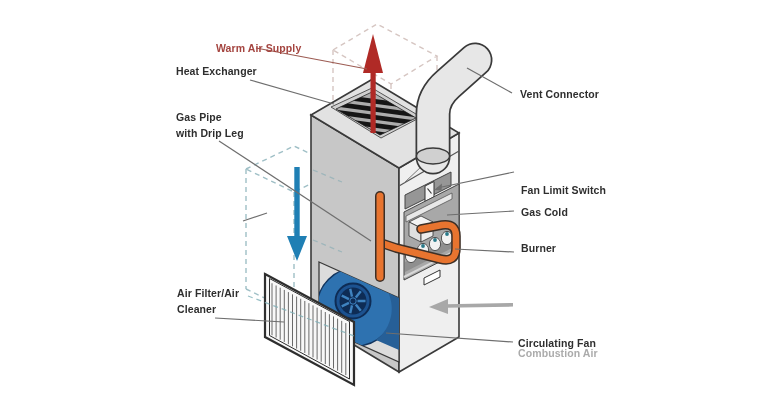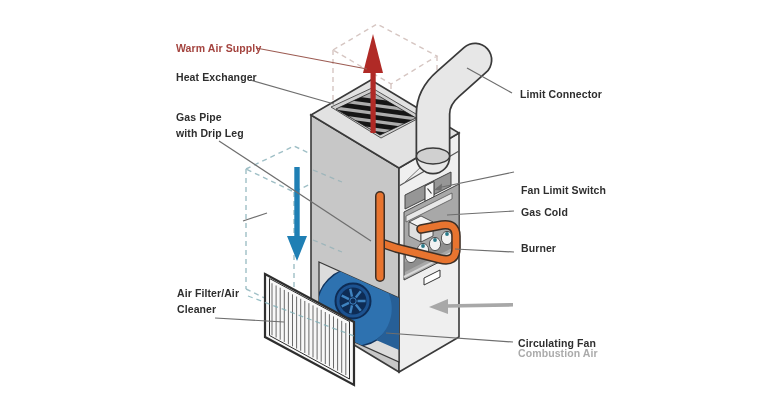--- a/index.html
+++ b/index.html
@@ -5,21 +5,21 @@
   html,body{margin:0;padding:0;background:#ffffff;}
   #stage{
     position:relative;width:768px;height:400px;background:#ffffff;
     font-family:"Liberation Sans",sans-serif;overflow:hidden;
   }
   #diagram-svg{position:absolute;left:0;top:0;}
   .lbl{
     position:absolute;font-size:10.5px;font-weight:700;color:#2e2e2e;
     line-height:16px;letter-spacing:.1px;white-space:nowrap;
   }
-  .lbl.warm{color:#A4443F;}
+  .lbl.warm{color:#A4443F;margin-left:40px;}
   .lbl.cold{color:#2B7A8C;}
   .lbl.gray{color:#ABABAB;margin-top:48px;}
 </style>
 </head>
 <body>
 
 <div id="stage">
 
   <svg id="diagram-svg" width="768" height="400" viewBox="0 0 768 400">
 
@@ -197,35 +197,35 @@
     </g>
 
     <g fill="#A8A8A8">
       <rect x="446" y="303.6" width="67" height="3.6" transform="rotate(-1 480 305)"></rect>
       <polygon points="429,307 448,299 448,314"></polygon>
     </g>
   </svg>
 
   <div class="lbl warm" style="left:176px;top:40px">Warm Air Supply</div>
 
-  <div class="lbl" style="left:176px;top:69px">Heat Exchanger</div>
+  <div class="lbl" style="left:176px;top:63px">Heat Exchanger</div>
 
   <div class="lbl" style="left:176px;top:109px">
     <div>Gas Pipe</div>
     <div>with Drip Leg</div>
   </div>
 
 
   <div class="lbl" style="left:177px;top:285px">
     <div>Air Filter/Air</div>
     <div>Cleaner</div>
   </div>
 
   <div class="lbl" style="left:520px;top:86px">
-    <div>Limit Connector</div>
+    <div>Vent Connector</div>
   </div>
 
   <div class="lbl" style="left:521px;top:182px">Fan Limit Switch</div>
 
   <div class="lbl" style="left:521px;top:204px">Gas Cold</div>
 
   <div class="lbl" style="left:521px;top:240px">Burner</div>
 
   <div class="lbl gray" style="left:518px;top:297px">Combustion Air</div>
 

